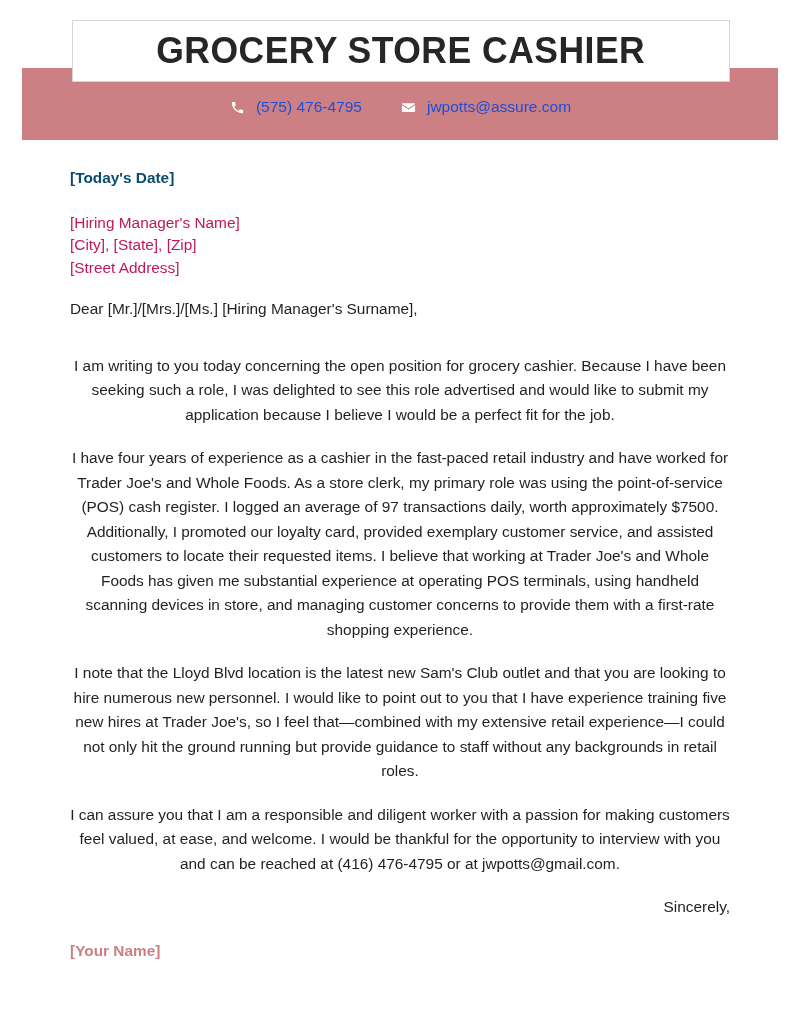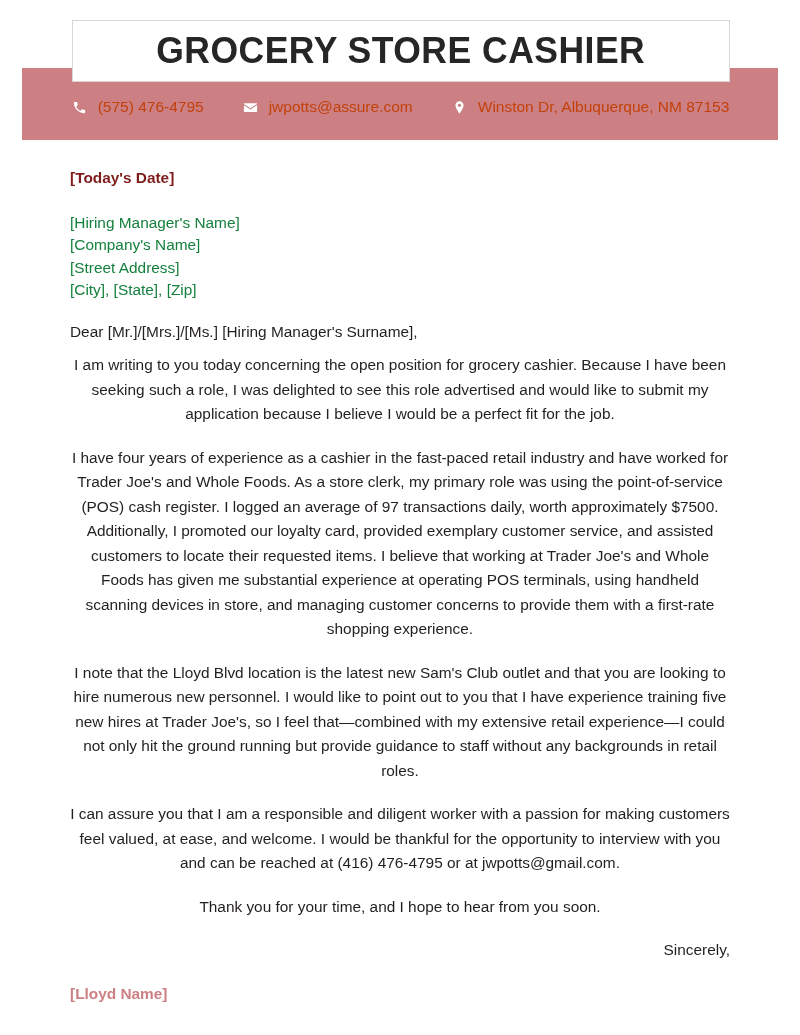--- a/index.html
+++ b/index.html
@@ -60,21 +60,21 @@
     width: 756px;
     height: 30px;
     display: flex;
     align-items: center;
     justify-content: center;
     gap: 0px;
   }
   .contact-item {
     display: flex;
     align-items: center;
-    color: #c2410c;
+    color: #1d4ed8;
     font-family: "Liberation Sans Narrow", "Liberation Sans", sans-serif;
     font-size: 15.5px;
     white-space: nowrap;
   }
   .contact-item + .contact-item { margin-left: 38px; }
   .contact-icon {
     display: inline-flex;
     align-items: center;
     justify-content: center;
     width: 18px;
@@ -90,30 +90,30 @@
     left: 70px;
     top: 166px;
     width: 660px;
     font-family: "Liberation Sans Narrow", "Liberation Sans", sans-serif;
     font-size: 15.4px;
     line-height: 24.5px;
     color: #231f20;
   }
   .date-line {
     font-weight: 600;
-    color: #7f1d1d;
+    color: #0c4a6e;
     margin-bottom: 21px;
   }
   .recipient-block {
-    color: #15803d;
+    color: #be185d;
     margin-bottom: 18px;
   }
   .recipient-block div { line-height: 22.5px; }
   .salutation {
-    margin-bottom: 9px;
+    margin-bottom: 32px;
   }
   .para {
     margin-bottom: 19px;
     text-align: center;
   }
   .closing {
     margin-bottom: 19px;
     text-align: right;
   }
   .signature-name {
@@ -144,48 +144,38 @@
 
     <div class="contact-item">
       <span class="contact-icon">
         <svg viewBox="0 0 24 24" width="15" height="15" aria-hidden="true">
           <path d="M2.5 5h19c.55 0 1 .45 1 1v.3L12 13 1.5 6.3V6c0-.55.45-1 1-1zm20 3.2V18c0 .55-.45 1-1 1h-19c-.55 0-1-.45-1-1V8.2L12 15l10.5-6.8z"></path>
         </svg>
       </span>
       <span>jwpotts@assure.com</span>
     </div>
 
-    <div class="contact-item">
-      <span class="contact-icon">
-        <svg viewBox="0 0 24 24" width="15" height="15" aria-hidden="true">
-          <path d="M12 2C8.4 2 5.5 4.9 5.5 8.5 5.5 13.4 12 22 12 22s6.5-8.6 6.5-13.5C18.5 4.9 15.6 2 12 2zm0 9a2.6 2.6 0 1 1 0-5.2A2.6 2.6 0 0 1 12 11z"></path>
-        </svg>
-      </span>
-      <span>Winston Dr,  Albuquerque, NM 87153</span>
-    </div>
 
   </div>
 </div>
 
 <div class="letter">
 
   <div class="date-line">[Today's Date]</div>
 
   <div class="recipient-block">
     <div>[Hiring Manager's Name]</div>
-    <div>[Company's Name]</div>
+    <div>[City], [State], [Zip]</div>
     <div>[Street Address]</div>
-    <div>[City], [State], [Zip]</div>
   </div>
 
   <div class="salutation">Dear [Mr.]/[Mrs.]/[Ms.] [Hiring Manager's Surname],</div>
 
   <div class="para">I am writing to you today concerning the open position for grocery cashier. Because I have been seeking such a role, I was delighted to see this role advertised and would like to submit my application because I believe I would be a perfect fit for the job.</div>
   <div class="para">I have four years of experience as a cashier in the fast-paced retail industry and have worked for Trader Joe's and Whole Foods. As a store clerk, my primary role was using the point-of-service (POS) cash register. I logged an average of 97 transactions daily, worth approximately $7500. Additionally, I promoted our loyalty card, provided exemplary customer service, and assisted customers to locate their requested items. I believe that working at Trader Joe's and Whole Foods has given me substantial experience at operating POS terminals, using handheld scanning devices in store, and managing customer concerns to provide them with a first-rate shopping experience.</div>
   <div class="para">I note that the Lloyd Blvd location is the latest new Sam's Club outlet and that you are looking to hire numerous new personnel. I would like to point out to you that I have experience training five new hires at Trader Joe's, so I feel that—combined with my extensive retail experience—I could not only hit the ground running but provide guidance to staff without any backgrounds in retail roles.</div>
   <div class="para">I can assure you that I am a responsible and diligent worker with a passion for making customers feel valued, at ease, and welcome. I would be thankful for the opportunity to interview with you and can be reached at (416) 476-4795 or at jwpotts@gmail.com.</div>
-  <div class="para">Thank you for your time, and I hope to hear from you soon.</div>
 
   <div class="closing">Sincerely,</div>
 
-  <div class="signature-name">[Lloyd Name]</div>
+  <div class="signature-name">[Your Name]</div>
 
 </div>
 
 </body></html>

